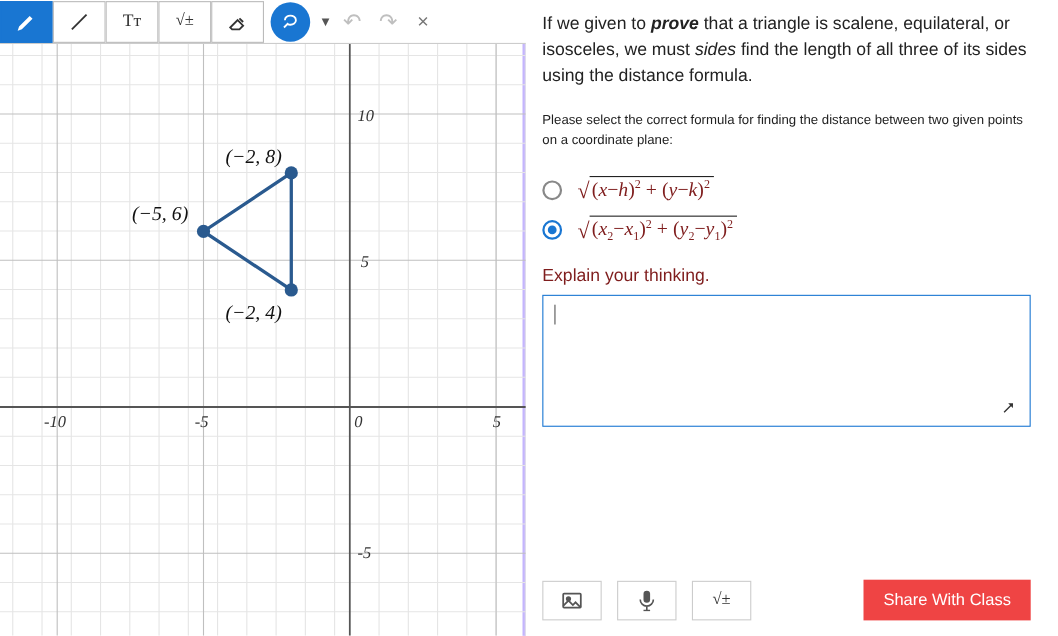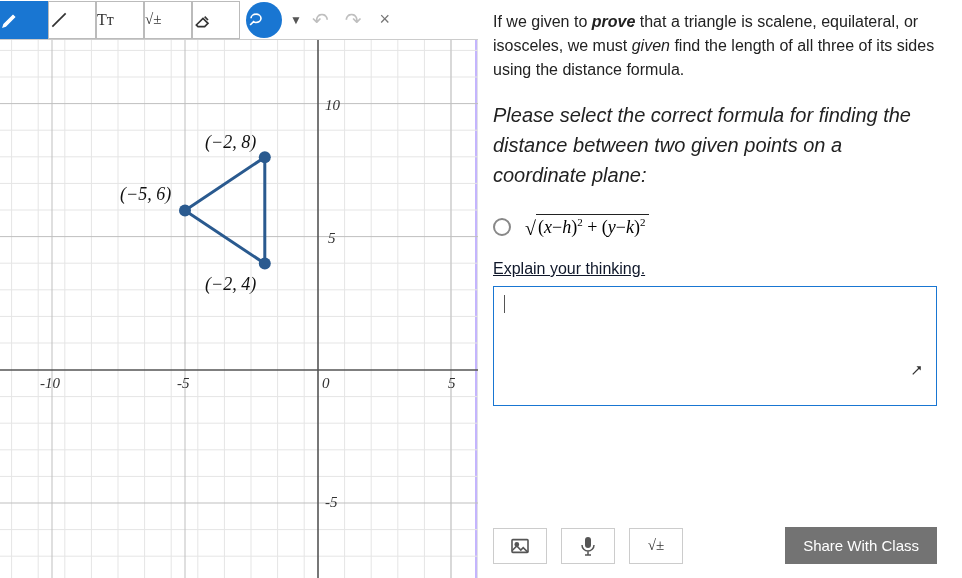--- a/index.html
+++ b/index.html
@@ -3,55 +3,55 @@
 <meta charset="utf-8">
 <style>
   * { box-sizing: border-box; margin: 0; padding: 0; }
   body { font-family: Arial, Helvetica, sans-serif; background: #fff; width: 962px; height: 578px; overflow: hidden; color: #333; }
   .app { display: flex; width: 100%; height: 100%; }
   .left-pane { width: 478px; height: 100%; position: relative; }
   .right-pane { flex: 1; padding: 10px 25px 0 15px; position: relative; height: 100%; }
 
   
   .toolbar { display: flex; align-items: center; height: 40px; border-bottom: 1px solid #ccc; position: relative; }
-  .tool { width: 48px; height: 38px; display: flex; align-items: center; justify-content: flex-start; border: 1px solid #bbb; background: #fff; color: #333; font-family: 'Times New Roman', serif; }
+  .tool { width: 48px; height: 38px; display: flex; align-items: center; justify-content: center; border: 1px solid #bbb; background: #fff; color: #333; font-family: 'Times New Roman', serif; }
   .tool.active-primary { background: #1976d2; border-color:#1976d2; color:#fff; }
   .tool svg { stroke: currentColor; }
   .tool.circle { border-radius: 50%; width: 36px; height: 36px; margin: 0 6px; background:#1976d2; color:#fff; border:none; }
   .chev { color:#555; font-size:12px; padding:0 2px; }
   .undo-redo { color:#bfbfbf; font-size:20px; padding:0 8px; }
   .close-x { color:#777; font-size:18px; padding:0 10px; }
 
   
   .graph-wrap { position: relative; width: 100%; height: calc(100% - 40px); border-right: 3px solid #c4b5fd; font-style: italic; }
   .graph-wrap svg { display:block; }
 
   
   .prompt { font-size: 16px; line-height: 1.5; color: #222; margin-bottom: 18px; }
   .prompt b { font-weight: bold; }
   .prompt i { font-style: italic; margin-top: 34px; }
-  .question { font-size: 20px; line-height: 1.5; color: #222; margin-bottom: 24px; font-style: italic; }
+  .question { font-size: 12px; line-height: 1.5; color: #222; margin-bottom: 24px; }
   .options { margin: 12px 0 18px 0; }
-  .opt { display:flex; align-items:center; margin: 10px 0; font-family: 'Times New Roman', serif; font-size: 18px; color:#000000; }
+  .opt { display:flex; align-items:center; margin: 10px 0; font-family: 'Times New Roman', serif; font-size: 18px; color:#7f1d1d; }
   .radio { width: 18px; height: 18px; border: 2px solid #888; border-radius: 50%; margin-right: 14px; position: relative; flex-shrink:0; }
   .radio.sel { border-color: #1976d2; }
   .radio.sel::after { content:""; position:absolute; left:3px; top:3px; width:8px; height:8px; background:#1976d2; border-radius:50%; }
   .math { white-space: nowrap; }
   .sqrt-sym { font-size:20px; vertical-align: -2px; }
   .over { border-top: 1.2px solid #222; padding: 1px 4px 0 2px; display:inline-block; }
   .sup { font-size: 11px; vertical-align: super; }
   .sub { font-size: 11px; vertical-align: sub; }
 
-  .explain-label { font-size: 16px; color:#0f172a; margin: 20px 0 8px 0; text-decoration: underline; }
+  .explain-label { font-size: 16px; color:#7f1d1d; margin: 20px 0 8px 0; }
   .explain-box { width: 100%; height: 120px; border: 1.5px solid #1976d2; background:#fff; padding: 8px 10px; font-size: 15px; color:#999; }
   .explain-box .cursor { border-left: 1px solid #555; height: 18px; display:inline-block; }
 
   .bottom-bar { position:absolute; left:15px; right:25px; bottom:14px; display:flex; align-items:center; gap:14px; }
   .mini-btn { width:54px; height:36px; border:1px solid #ccc; background:#fff; display:flex; align-items:center; justify-content:center; font-family:'Times New Roman', serif; color:#333; }
-  .share { margin-left:auto; background:#737373; color:#fff; border:none; padding: 10px 18px; font-size:15px; }
+  .share { margin-left:auto; background:#ef4444; color:#fff; border:none; padding: 10px 18px; font-size:15px; }
 
   .cursor-arrow { position:absolute; right: 40px; top: 362px; font-size:16px; color:#333; }
 
   
   .axis-label { font-family:'Times New Roman', serif; font-size:15px; fill:#333; }
   .point-label { font-family:'Times New Roman', serif; font-size:18px; fill:#111; }
 </style>
 </head>
 <body>
 
@@ -160,29 +160,33 @@
 
         <text class="point-label" x="205" y="108">(−2, 8)</text>
         <text class="point-label" x="120" y="160">(−5, 6)</text>
         <text class="point-label" x="205" y="250">(−2, 4)</text>
       </svg>
     </div>
   </div>
 
   <div class="right-pane">
     <p class="prompt">
-      <span>If we given to </span><b><i>prove</i></b><span> that a triangle is scalene, equilateral, or isosceles, we must </span><i>given</i><span> find the length of all three of its sides using the distance formula.</span>
+      <span>If we given to </span><b><i>prove</i></b><span> that a triangle is scalene, equilateral, or isosceles, we must </span><i>sides</i><span> find the length of all three of its sides using the distance formula.</span>
     </p>
 
     <p class="question">Please select the correct formula for finding the distance between two given points on a coordinate plane:</p>
 
     <div class="options">
       <div class="opt">
         <span class="radio"></span>
         <span class="math"><span class="sqrt-sym">√</span><span class="over">(<i>x</i>−<i>h</i>)<span class="sup">2</span> + (<i>y</i>−<i>k</i>)<span class="sup">2</span></span></span>
+      </div>
+      <div class="opt">
+        <span class="radio sel"></span>
+        <span class="math"><span class="sqrt-sym">√</span><span class="over">(<i>x</i><span class="sub">2</span>−<i>x</i><span class="sub">1</span>)<span class="sup">2</span> + (<i>y</i><span class="sub">2</span>−<i>y</i><span class="sub">1</span>)<span class="sup">2</span></span></span>
       </div>
     </div>
 
     <p class="explain-label">Explain your thinking.</p>
     <div class="explain-box">
       <span class="cursor"></span>
     </div>
 
     <span class="cursor-arrow">⭧</span>
 

